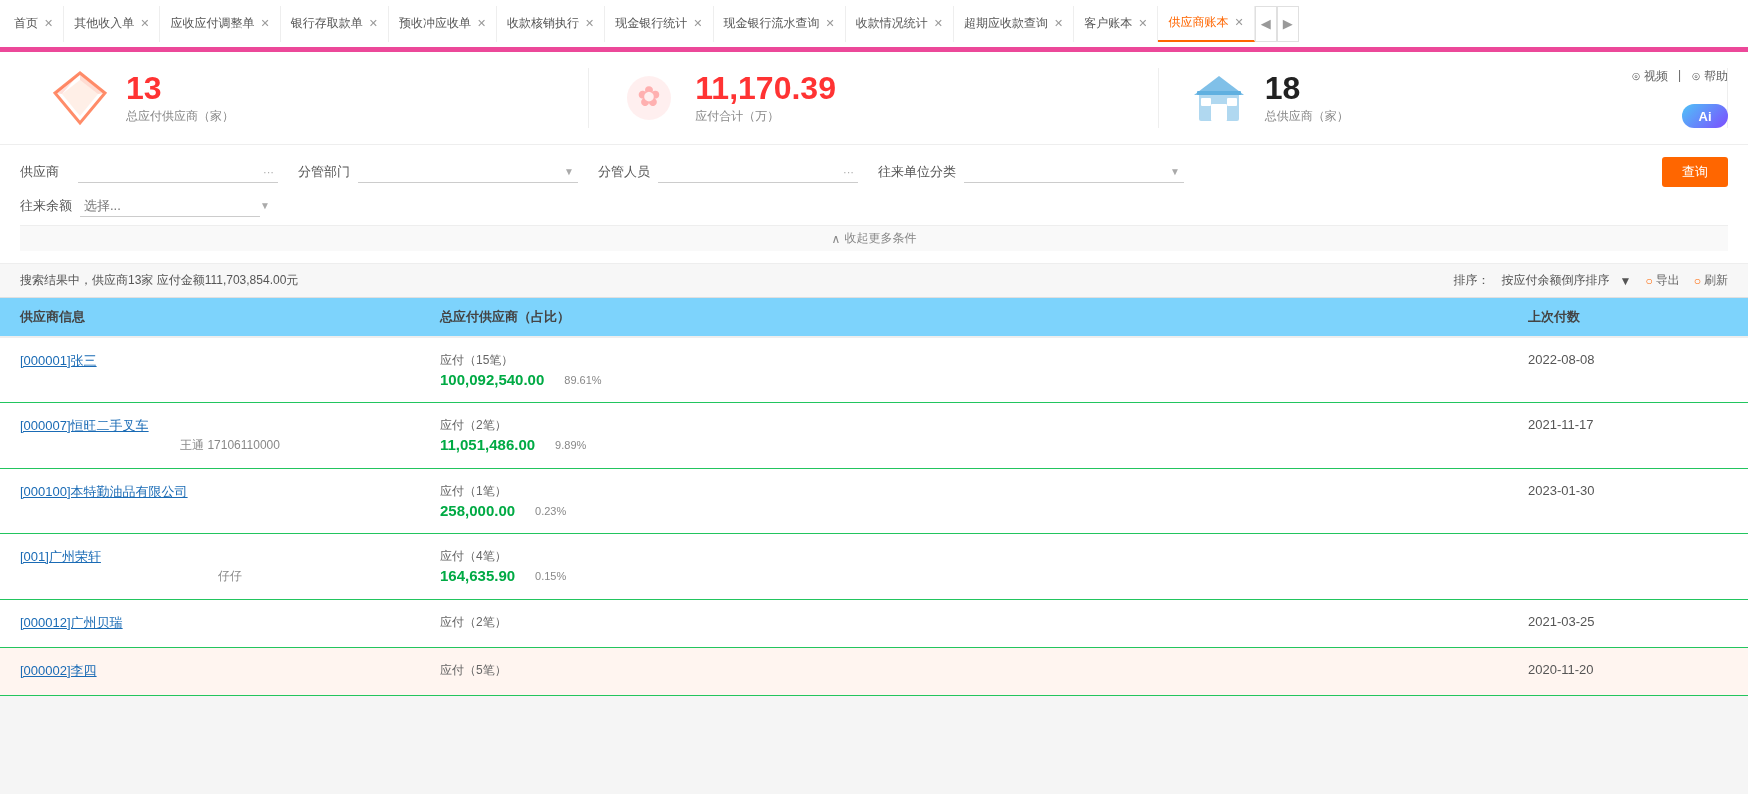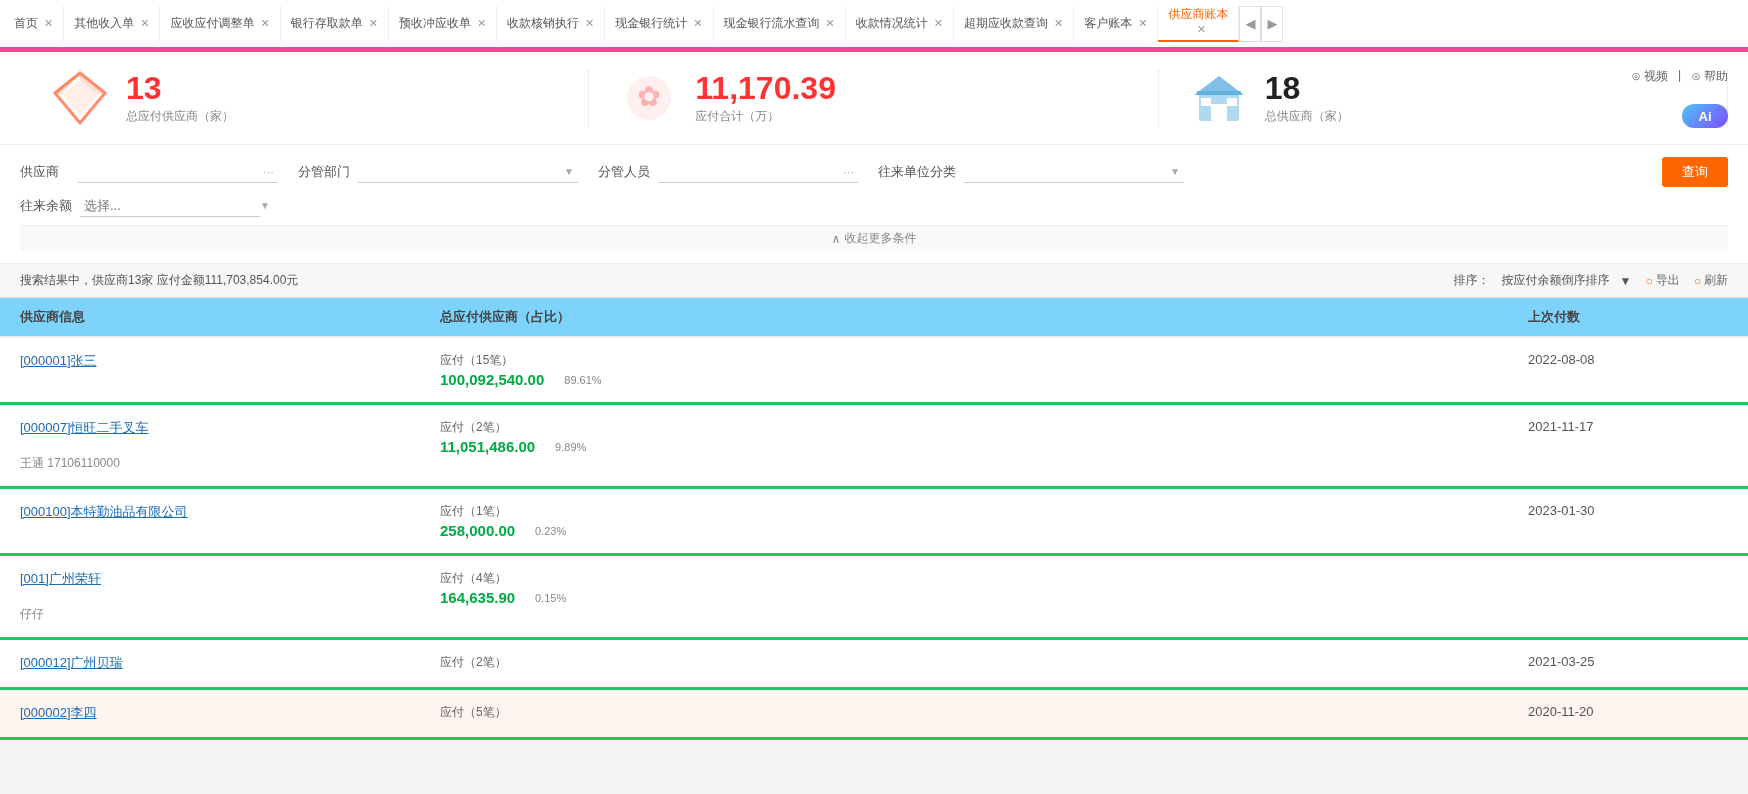--- a/index.html
+++ b/index.html
@@ -23,21 +23,20 @@
       font-size: 12px;
       color: #555;
       cursor: pointer;
       border-right: 1px solid #eee;
       white-space: nowrap;
       flex-shrink: 0;
     }
     .nav-tab.active {
       color: #ff6600;
       border-bottom: 2px solid #ff6600;
-      flex-direction: column;
     }
     .nav-tab .close-x {
       margin-left: 6px;
       color: #999;
       font-size: 11px;
     }
     .nav-arrow {
       width: 22px;
       height: 36px;
       display: flex;
@@ -194,38 +193,39 @@
       font-weight: bold;
       color: #444;
     }
     .col-supplier { flex: 0 0 420px; }
     .col-transaction { flex: 1; }
     .col-last-payment { flex: 0 0 200px; text-align: left; }
 
     .table-row {
       display: flex;
       padding: 14px 20px;
-      border-bottom: 3px solid #22c55e;
+      border-bottom: 1px solid #22c55e;
       align-items: flex-start;
       background: #fff;
     }
     .table-row.highlighted {
       background: #fff5f0;
     }
 
     .supplier-name {
       color: #1a6bb5;
       text-decoration: underline;
       cursor: pointer;
       font-size: 13px;
     }
     .supplier-contact {
       font-size: 12px;
       color: #888;
-      margin-top: 18px;
+      margin-top: 2px;
+      text-align: center;
     }
     .transaction-info {
       display: flex;
       align-items: center;
       gap: 20px;
     }
     .trans-label { font-size: 12px; color: #666; margin-bottom: 2px; }
     .trans-amount {
       font-size: 15px;
       color: #00aa44;

